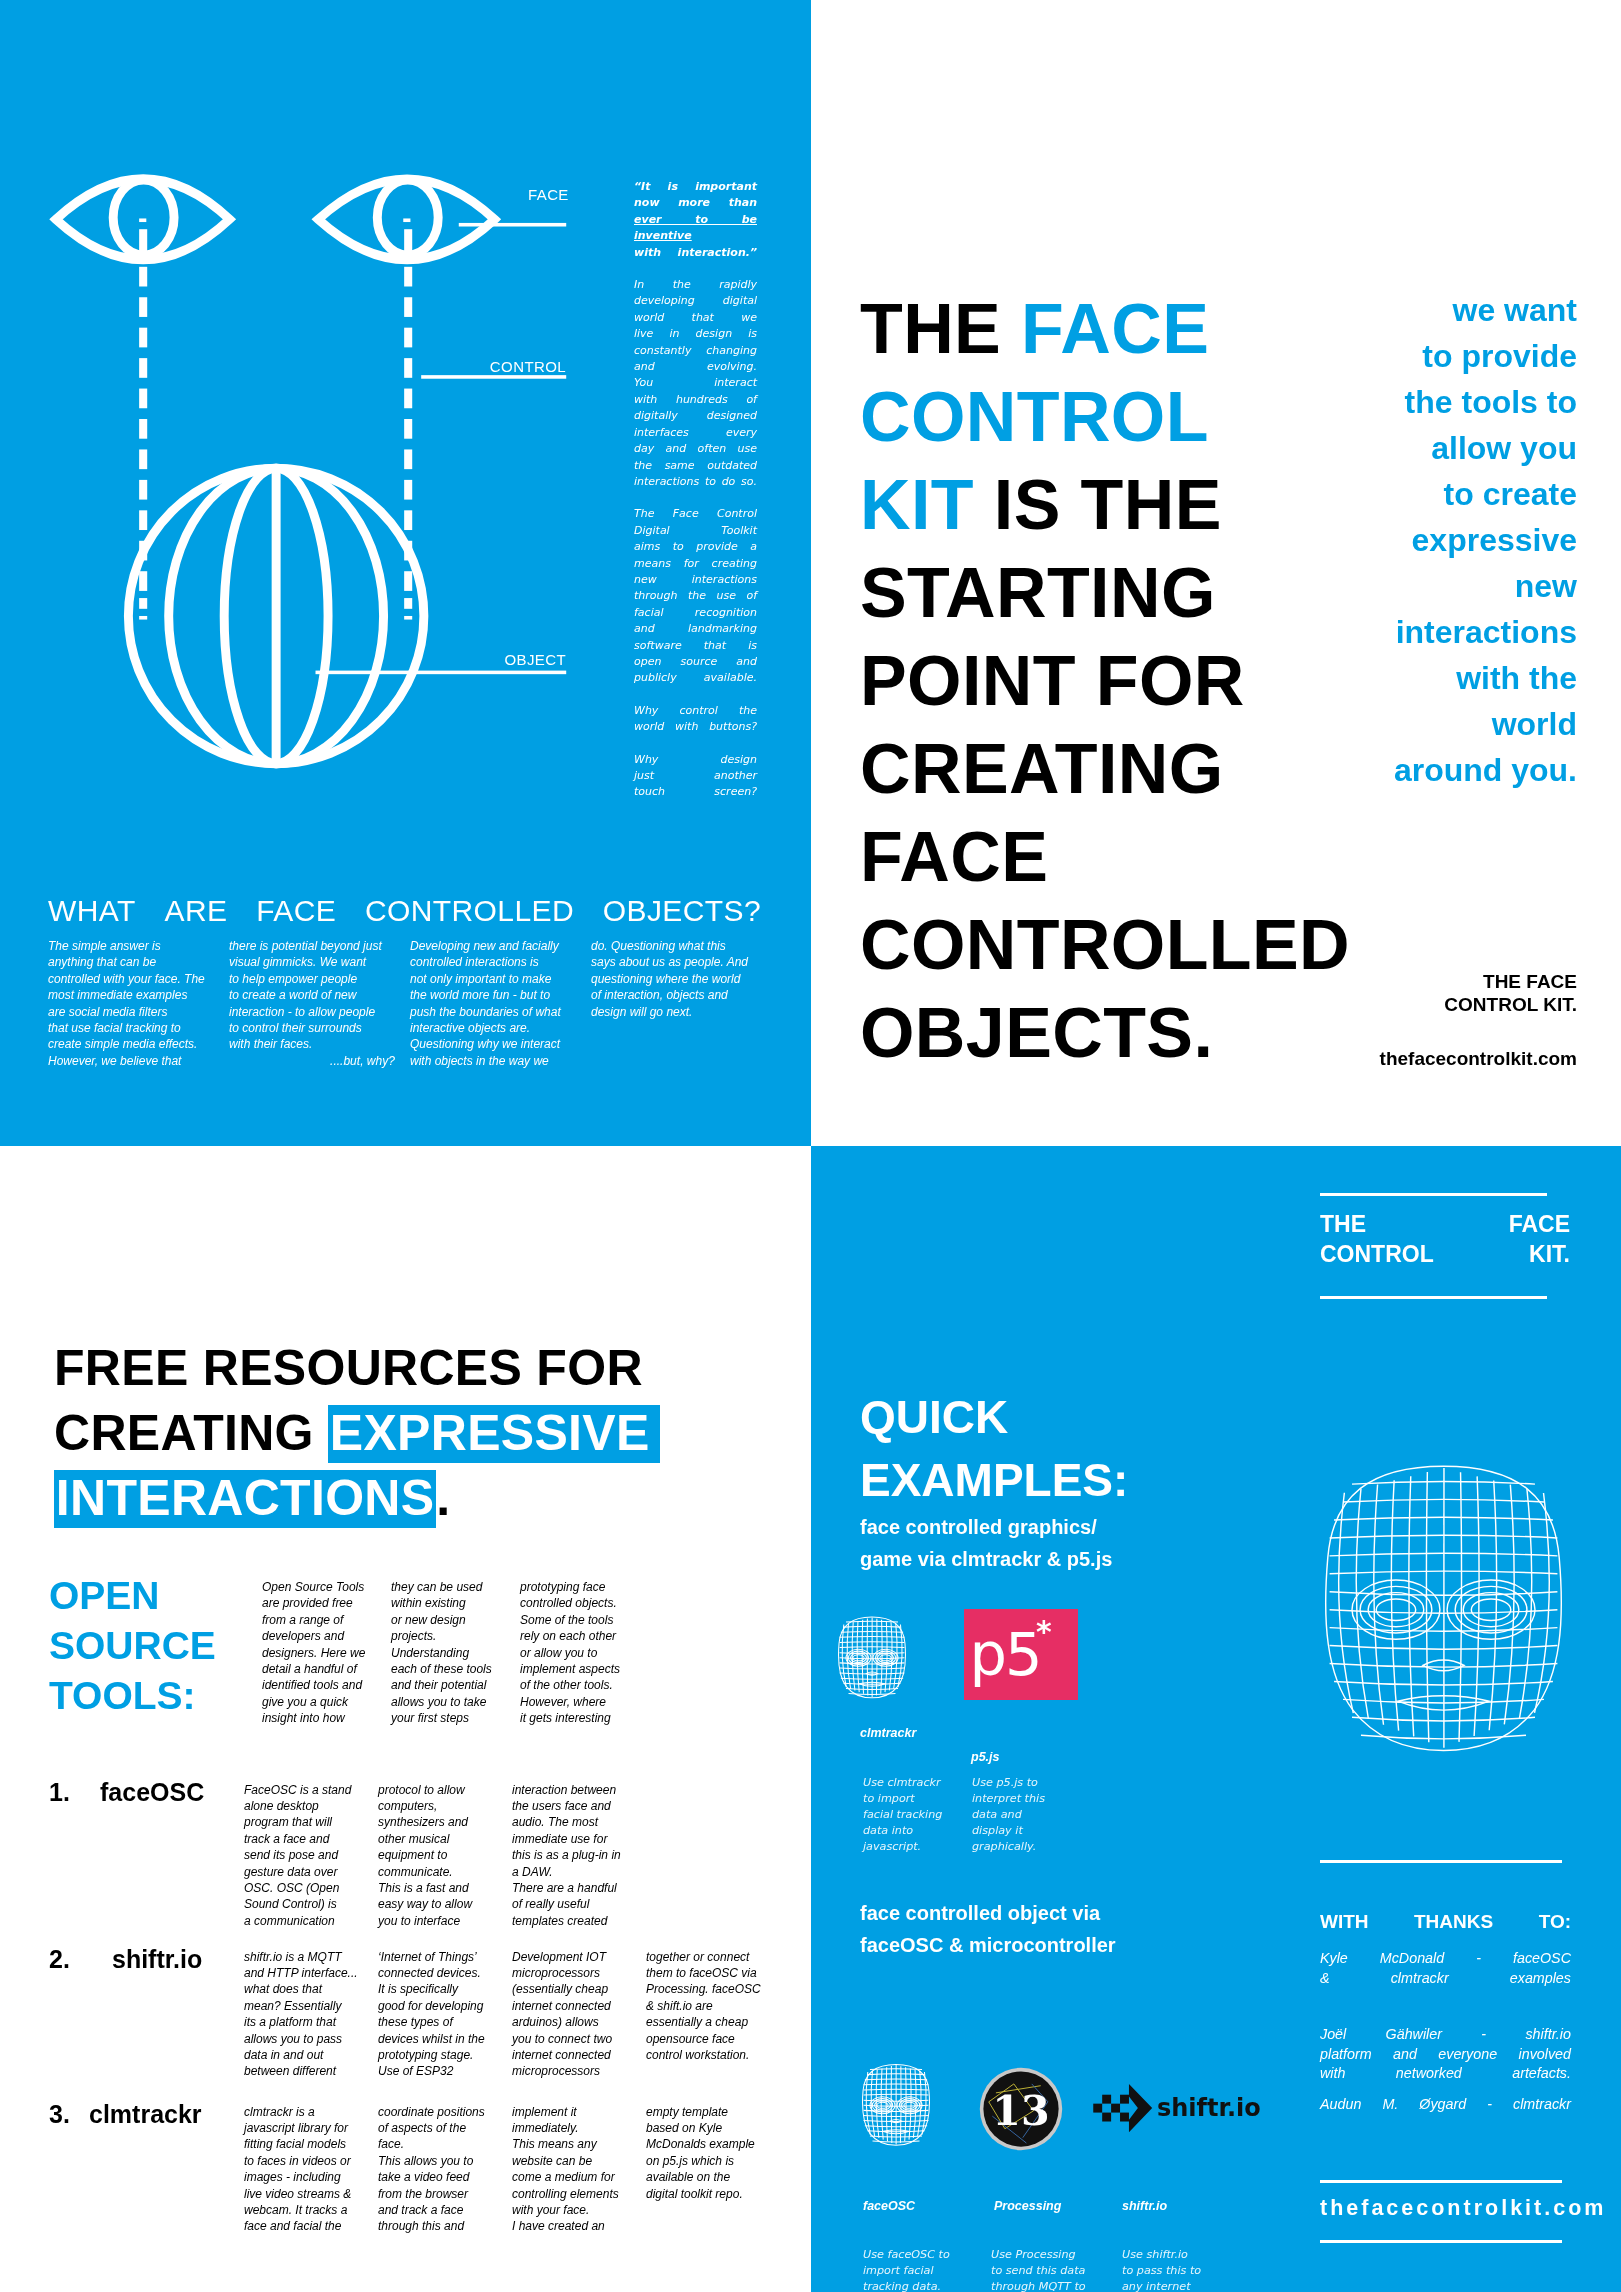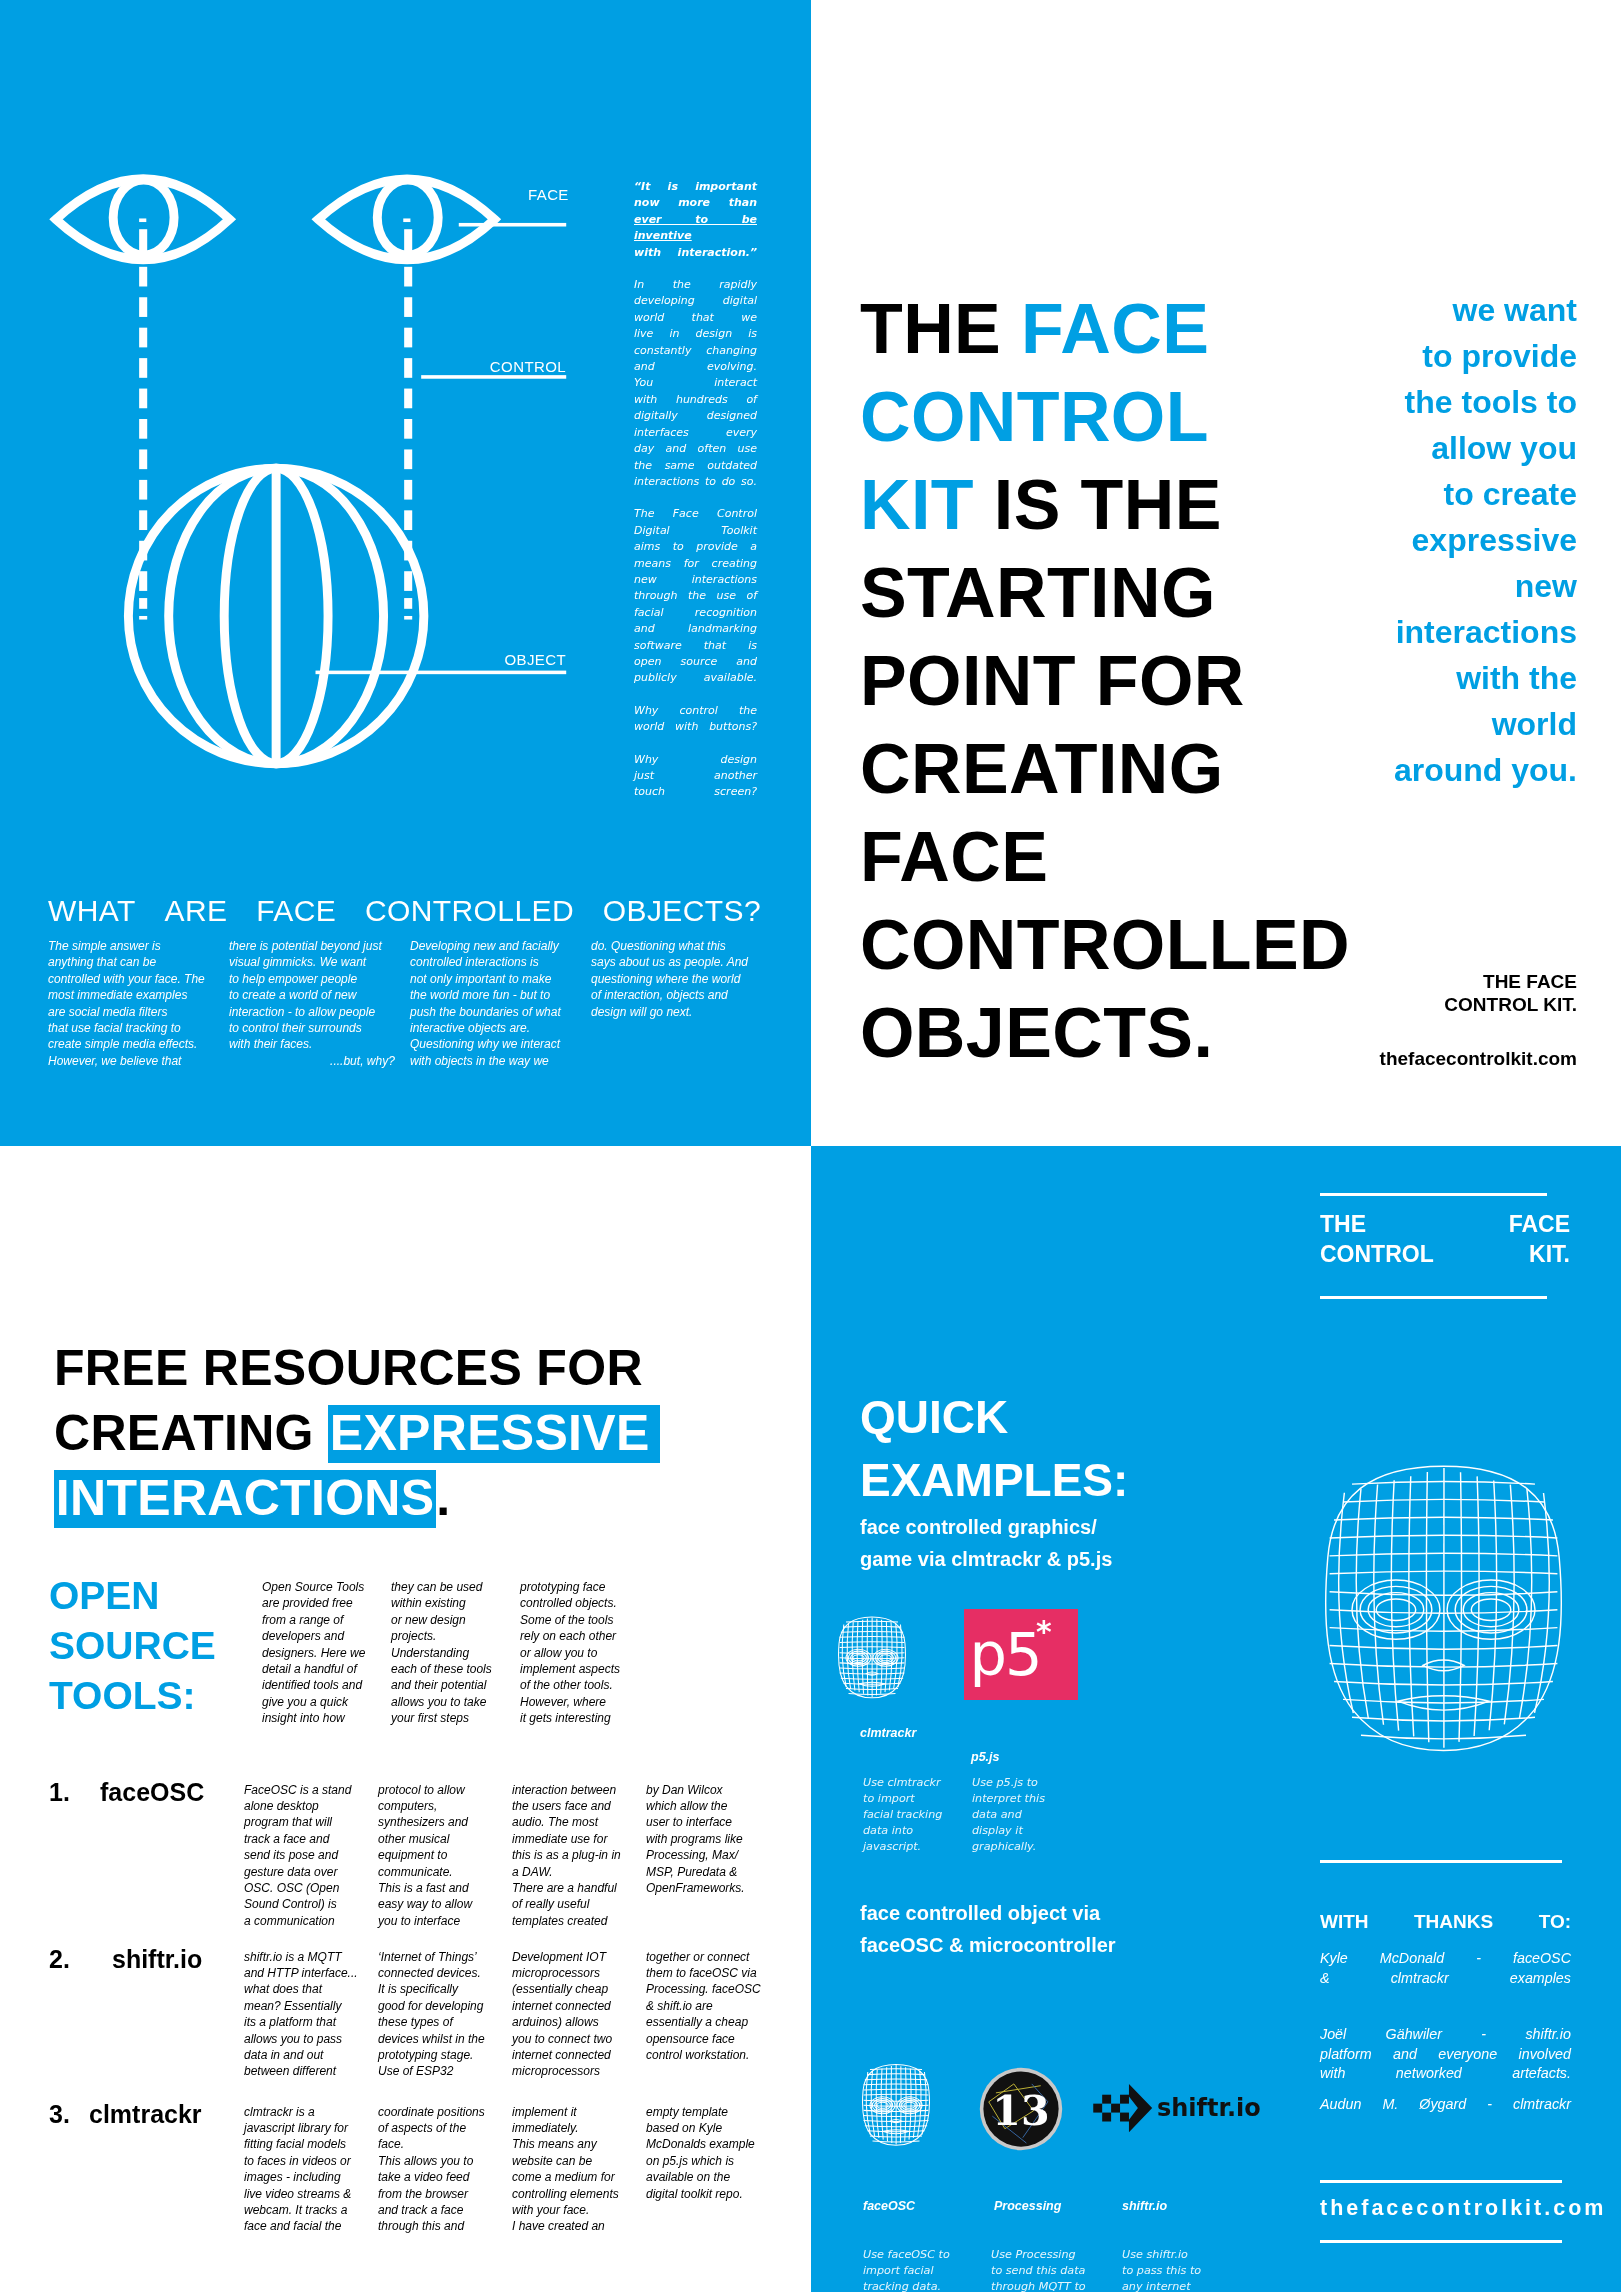--- a/index.html
+++ b/index.html
@@ -341,29 +341,20 @@
           <div class="small-col">
             <span>interaction between</span>
             <span>the users face and</span>
             <span>audio. The most</span>
             <span>immediate use for</span>
             <span>this is as a plug-in in</span>
             <span>a DAW.</span>
             <span>There are a handful</span>
             <span>of really useful</span>
             <span>templates created</span>
-          </div>
-          <div class="small-col">
-            <span>by Dan Wilcox</span>
-            <span>which allow the</span>
-            <span>user to interface</span>
-            <span>with programs like</span>
-            <span>Processing, Max/</span>
-            <span>MSP, Puredata &amp;</span>
-            <span>OpenFrameworks.</span>
           </div>
         </div>
       </div>
       <div class="tool" style="top: 799px;">
         <div class="tool-num">2.</div>
         <div class="tool-name" style="left: 63px; width: 157px; text-align: left;">shiftr.io</div>
         <div class="tool-cols">
           <div class="small-col">
             <span>shiftr.io is a MQTT</span>
             <span>and HTTP interface...</span>

